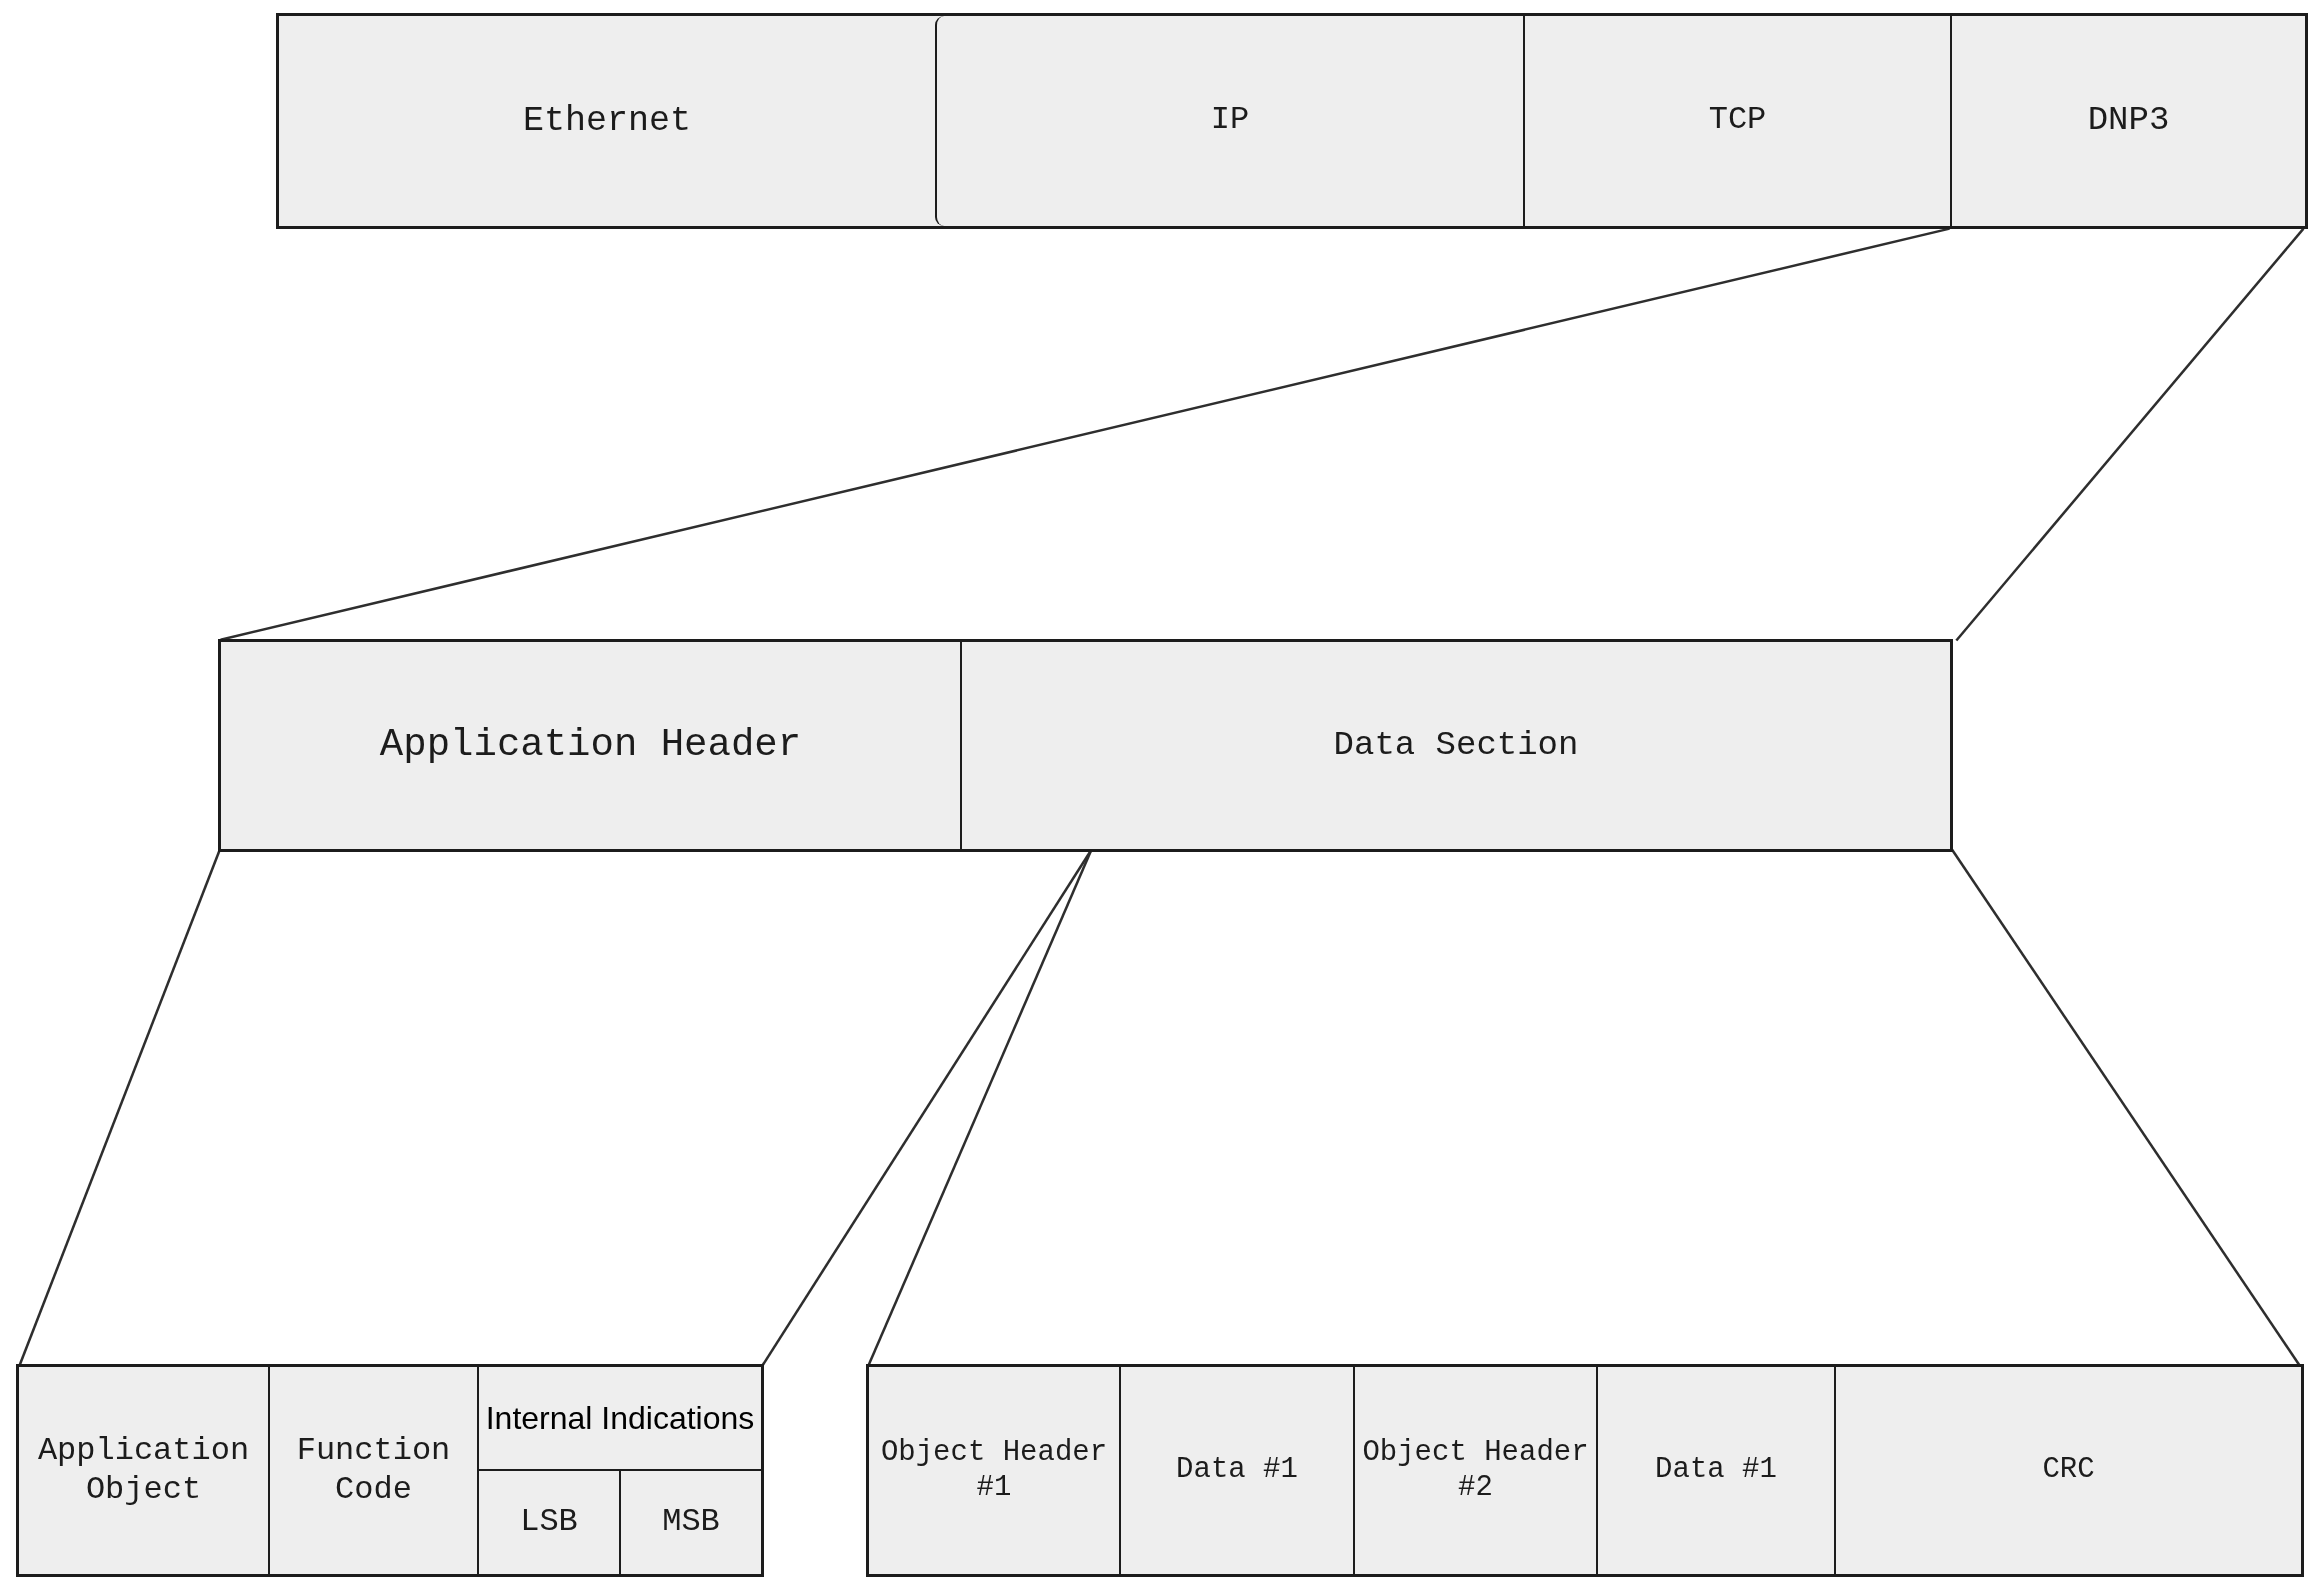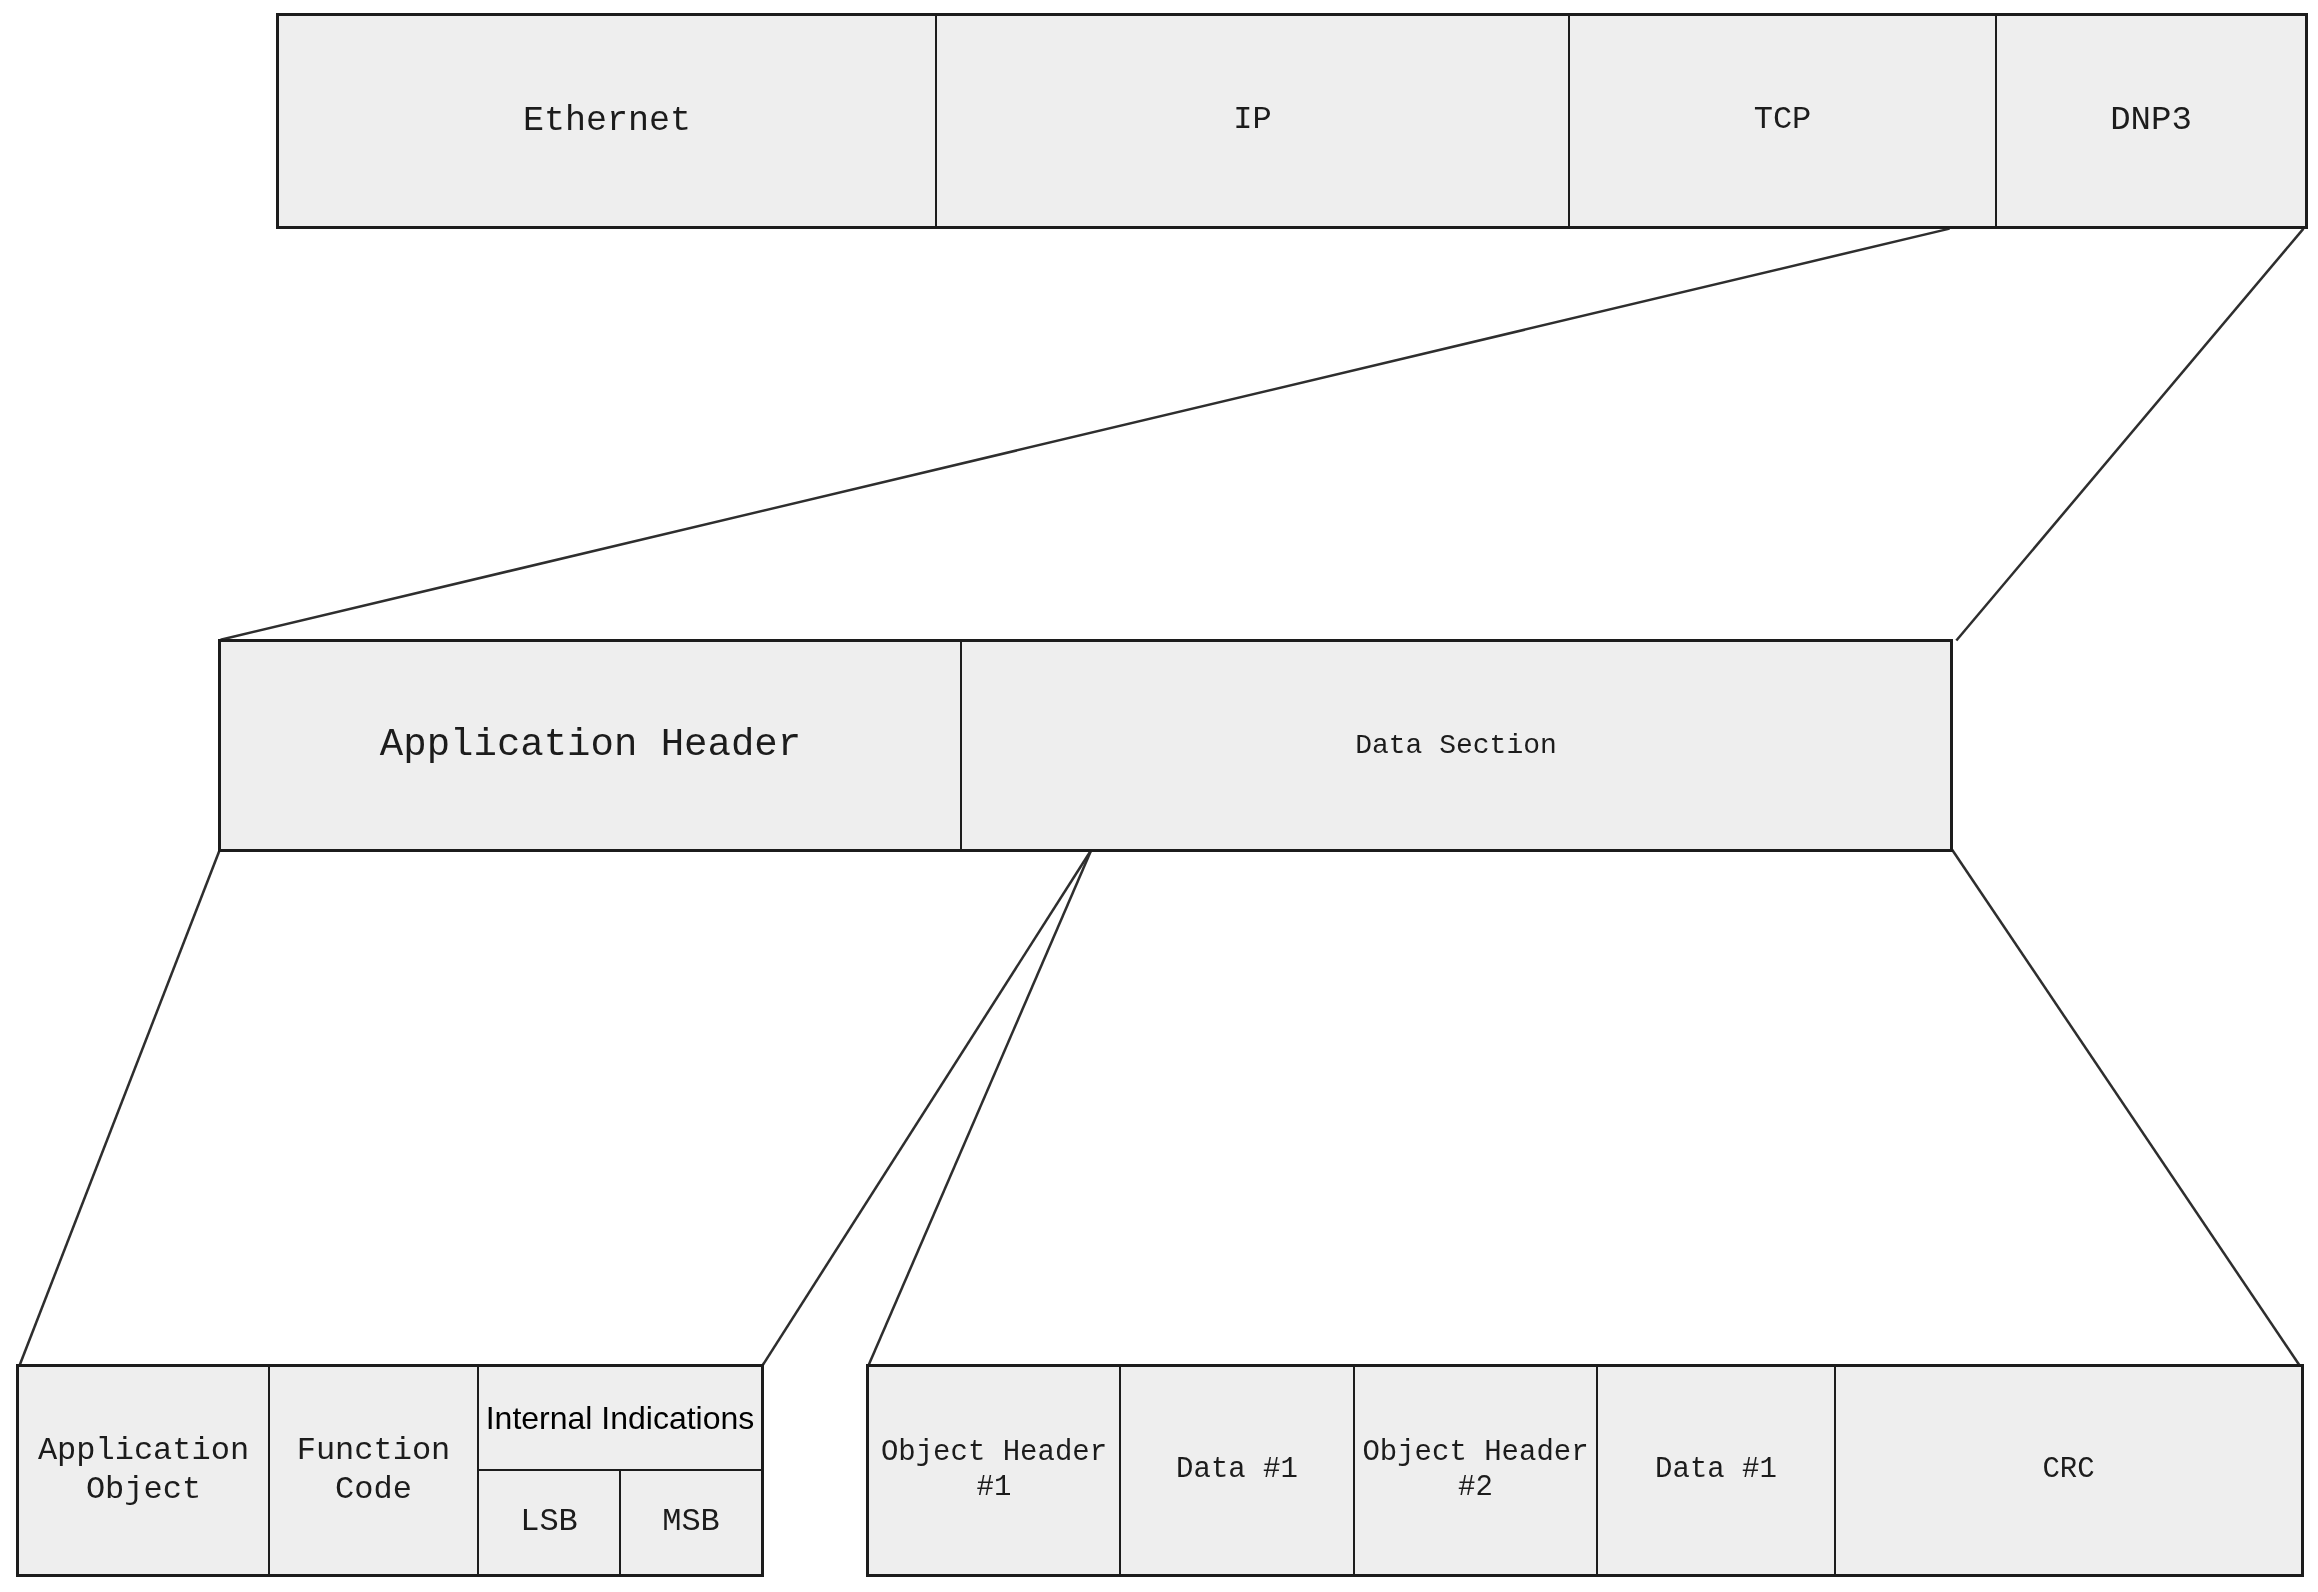--- a/index.html
+++ b/index.html
@@ -42,27 +42,27 @@
     line-height: 1.2;
     flex: 0 0 auto;
     font-family: Liberation Mono, monospace;
   }
   .cell + .cell { border-left: 2.5px solid #1c1c1c; }
   .cell.grow { flex: 1 1 auto; }
 
   
   .top-row { left: 276px; top: 12.6px; width: 2032px; height: 216px; font-size: 34px; }
   .top-row .c0 { width: 656px; font-size: 35px; }
-  .top-row .c1 { width: 633px; font-size: 32px; }
+  .top-row .c1 { width: 588px; font-size: 32px; border-radius: 9px; }
   .top-row .c2 { width: 427px; font-size: 32px; }
 
   
   .mid-row { left: 218px; top: 639px; width: 1735px; height: 213px; }
   .mid-row .c0 { width: 739px; font-size: 39px; }
-  .mid-row .c1 { font-size: 28px; }
+  .mid-row .c1 { font-size: 34px; }
 
   
   .bl-row { left: 16px; top: 1364px; width: 748px; height: 213px; font-size: 32px; }
   .bl-row .c0 { width: 249px; }
   .bl-row .c1 { width: 209px; }
 
   
   .ii-cell {
     display: flex;
     flex-direction: column;

